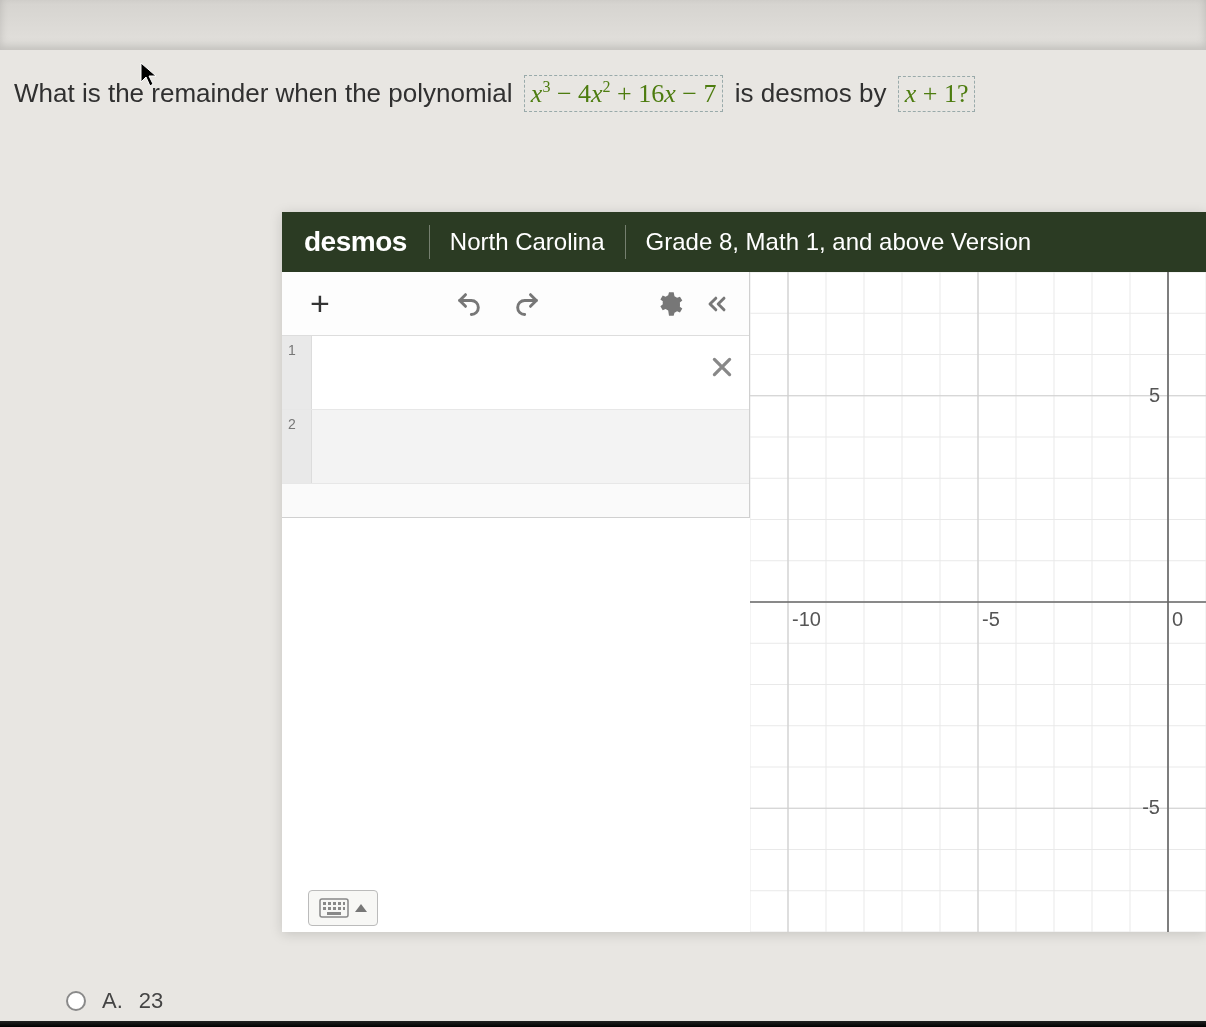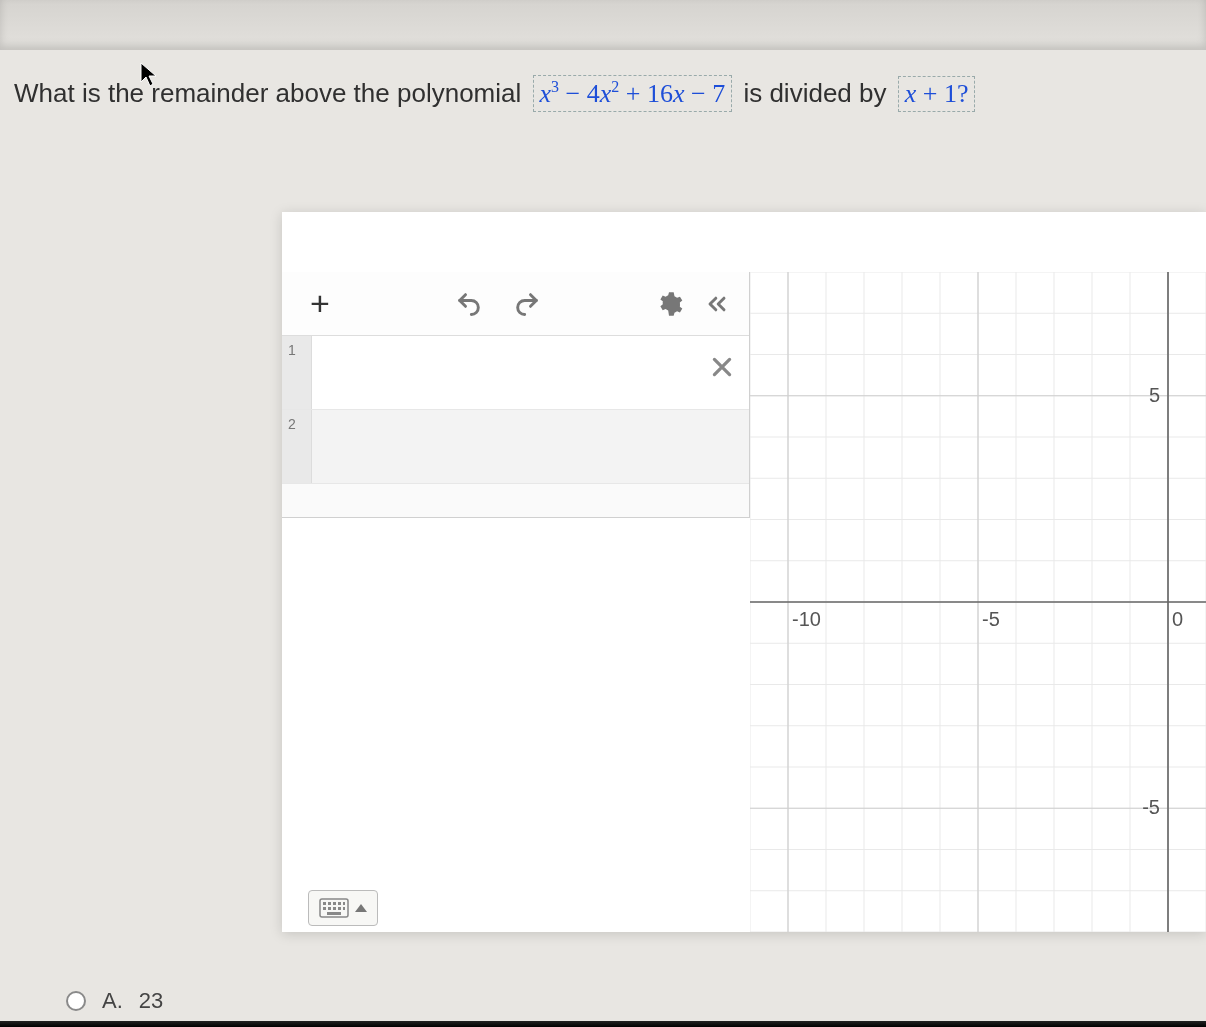--- a/index.html
+++ b/index.html
@@ -37,21 +37,21 @@
     white-space: nowrap;
   }
   .math-box {
     display: inline-block;
     border: 1px dashed #9aa;
     padding: 2px 6px;
     margin: 0 4px;
     font-family: "Times New Roman", serif;
     font-style: italic;
     font-size: 26px;
-    color: #1d4ed8;
+    color: #4d7c0f;
   }
   .math-box .sup { font-size: 16px; vertical-align: super; font-style: normal; }
   .math-box .num { font-style: normal; }
 
   .desmos {
     position: absolute;
     top: 212px;
     left: 282px;
     width: 924px;
     height: 720px;
@@ -196,27 +196,34 @@
 
 <div class="screen-edge-top"></div>
 
 <div class="cursor">
   <svg width="20" height="26" viewBox="0 0 20 26">
     <path d="M1 1 L1 20 L6 15 L10 24 L13 22 L9 14 L16 14 Z" fill="#000" stroke="#fff" stroke-width="1"></path>
   </svg>
 </div>
 
 <div class="question">
-  <span>What is the remainder above the polynomial</span>
+  <span>What is the remainder when the polynomial</span>
   <span class="math-box"><span style="font-style:italic">x</span><span class="sup">3</span> <span class="num">−</span> <span class="num">4</span><span style="font-style:italic">x</span><span class="sup">2</span> <span class="num">+ 16</span><span style="font-style:italic">x</span> <span class="num">− 7</span></span>
-  <span>is divided by</span>
+  <span>is desmos by</span>
   <span class="math-box"><span style="font-style:italic">x</span> <span class="num">+ 1?</span></span>
 </div>
 
 <div class="desmos">
+  <div class="desmos-header">
+    <div class="desmos-logo">desmos</div>
+    <div class="vsep"></div>
+    <div class="hdr-text">North Carolina</div>
+    <div class="vsep"></div>
+    <div class="hdr-text">Grade 8, Math 1, and above Version</div>
+  </div>
 
   <div class="panel">
     <div class="toolbar">
       <div class="tb-left">
         <div class="tb-plus">+</div>
       </div>
       <div class="tb-center">
         <span class="ico">
           <svg viewBox="0 0 24 24" fill="none" stroke="currentColor" stroke-width="2.5" stroke-linecap="round" stroke-linejoin="round">
               <path d="M9 14 4 9l5-5"></path>

